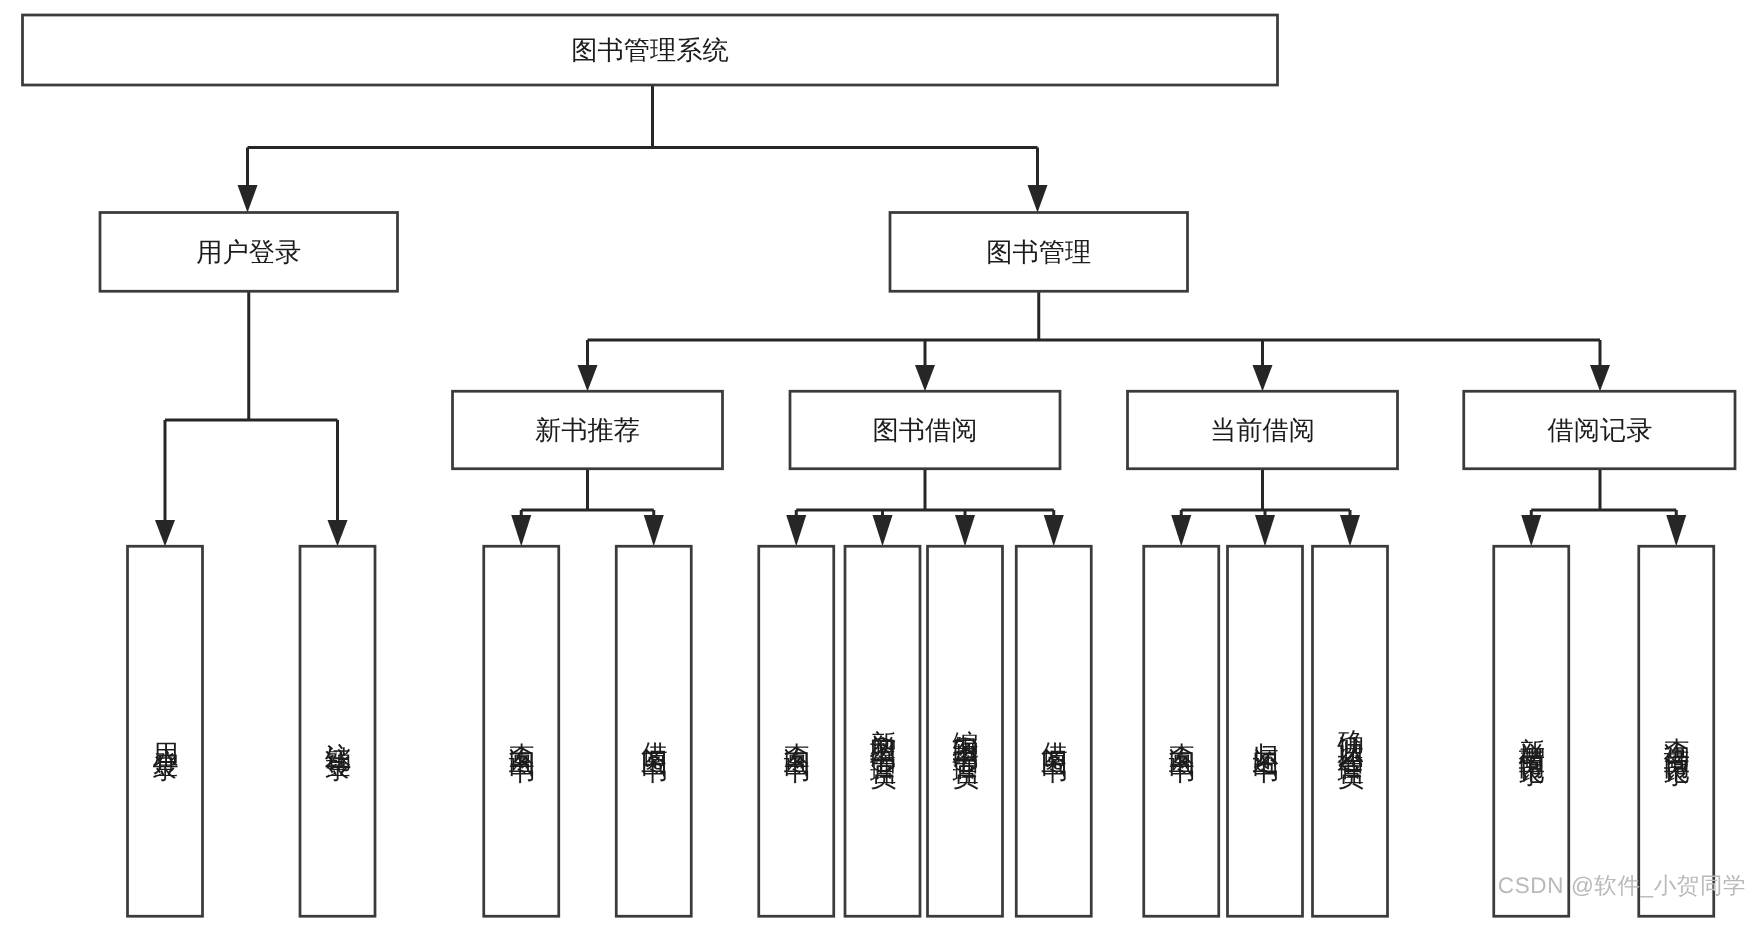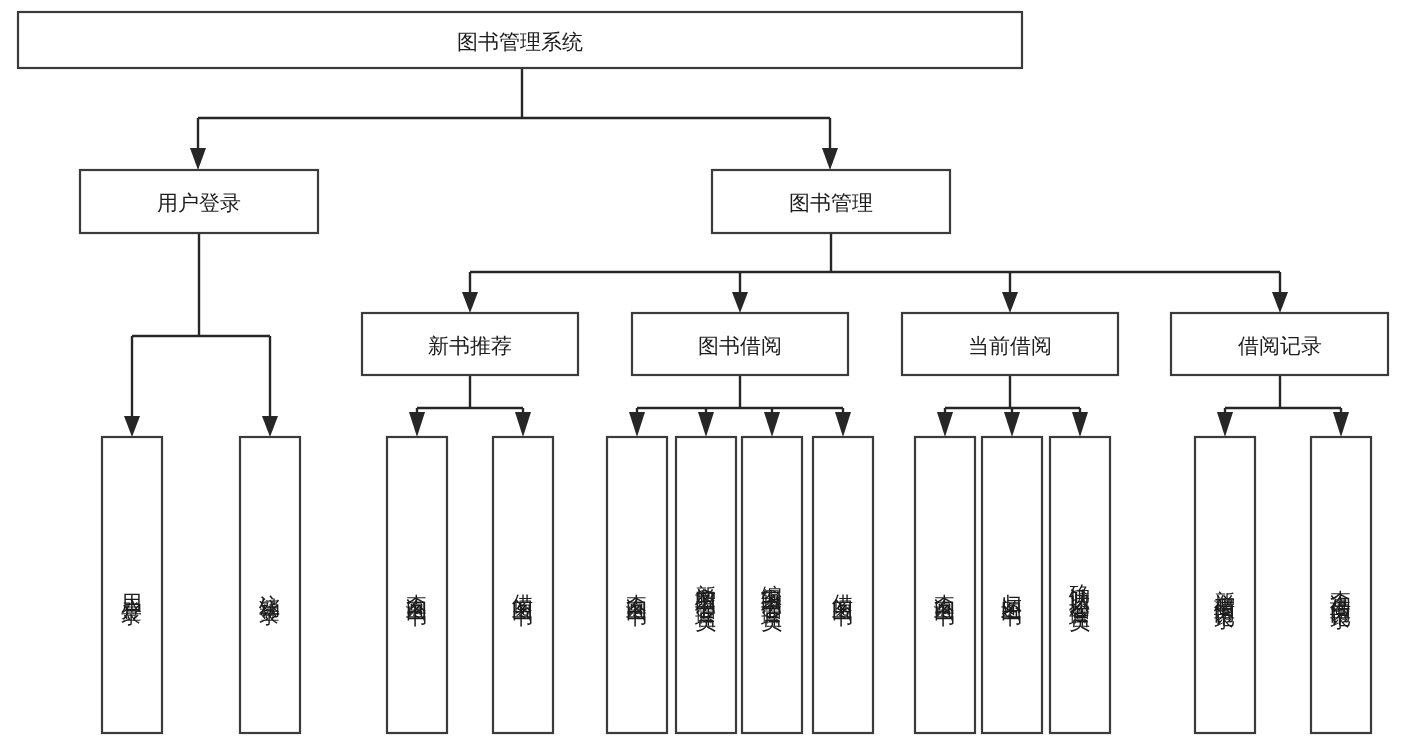--- a/index.html
+++ b/index.html
@@ -223,14 +223,15 @@
   <div class="vlabel" style="left: 742px; top: 437px; width: 60px; height: 296px; display: flex; align-items: center; justify-content: center;">编辑图书（管理员）</div>
   <div class="vlabel" style="left: 813px; top: 437px; width: 60px; height: 296px; display: flex; align-items: center; justify-content: center;">借阅图书</div>
 
   <div class="vlabel" style="left: 915px; top: 437px; width: 60px; height: 296px; display: flex; align-items: center; justify-content: center;">查询图书</div>
   <div class="vlabel" style="left: 982px; top: 437px; width: 60px; height: 296px; display: flex; align-items: center; justify-content: center;">归还图书</div>
   <div class="vlabel" style="left: 1050px; top: 437px; width: 60px; height: 296px; display: flex; align-items: center; justify-content: center;">确认归还（管理员）</div>
 
   <div class="vlabel" style="left: 1195px; top: 437px; width: 60px; height: 296px; display: flex; align-items: center; justify-content: center;">新增借阅记录</div>
   <div class="vlabel" style="left: 1311px; top: 437px; width: 60px; height: 296px; display: flex; align-items: center; justify-content: center;">查询借阅记录</div>
 
+  <div class="watermark">CSDN @软件_小贺同学</div>
 
 </div>
 
 </body></html>

